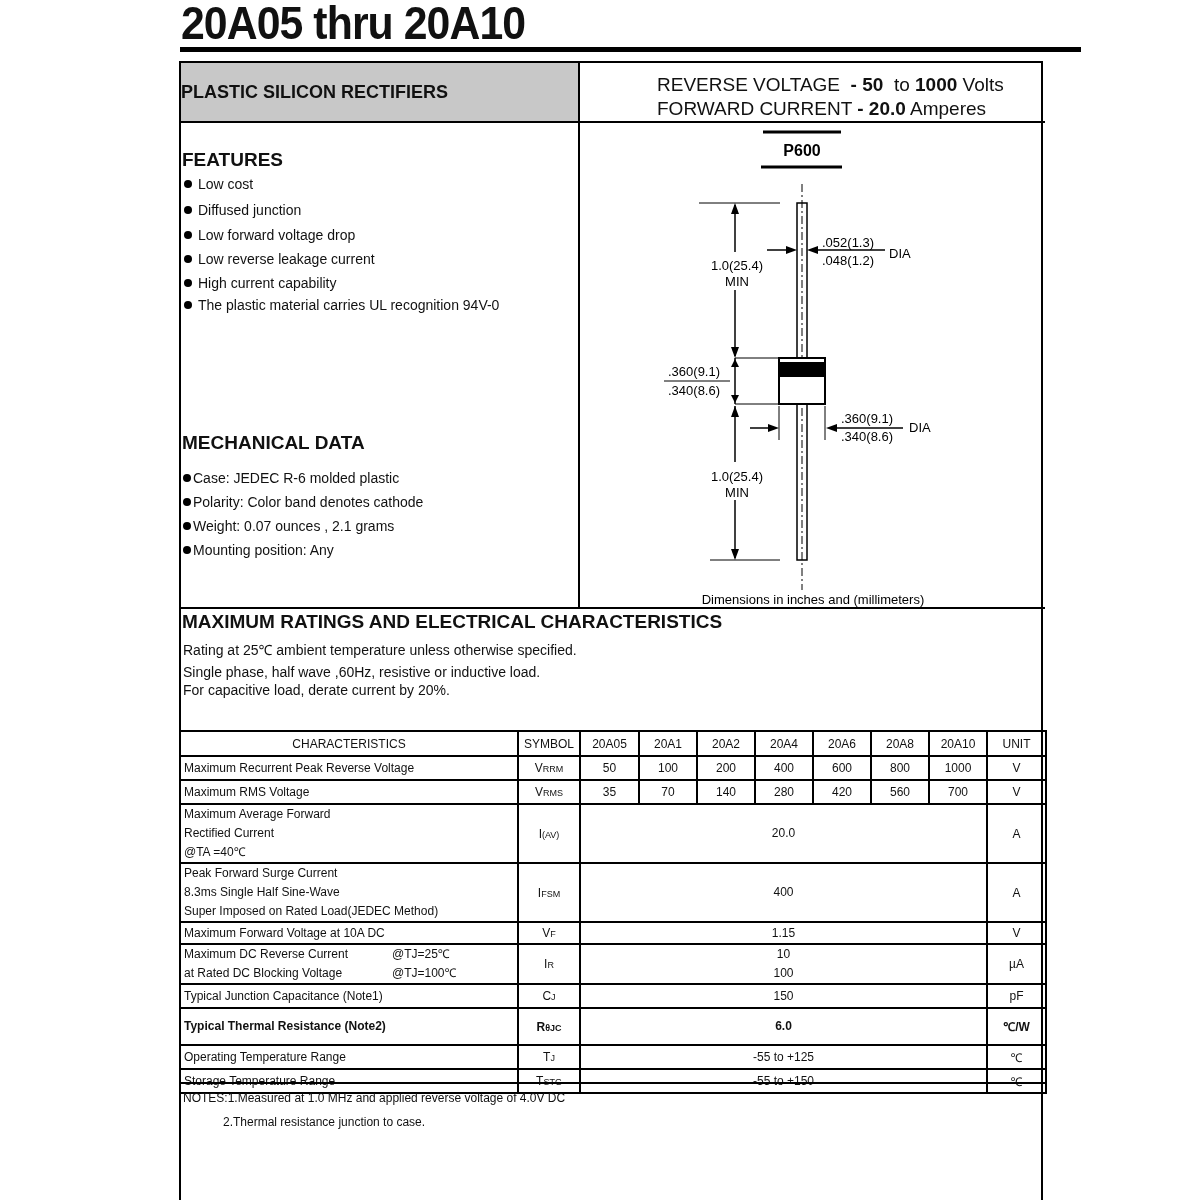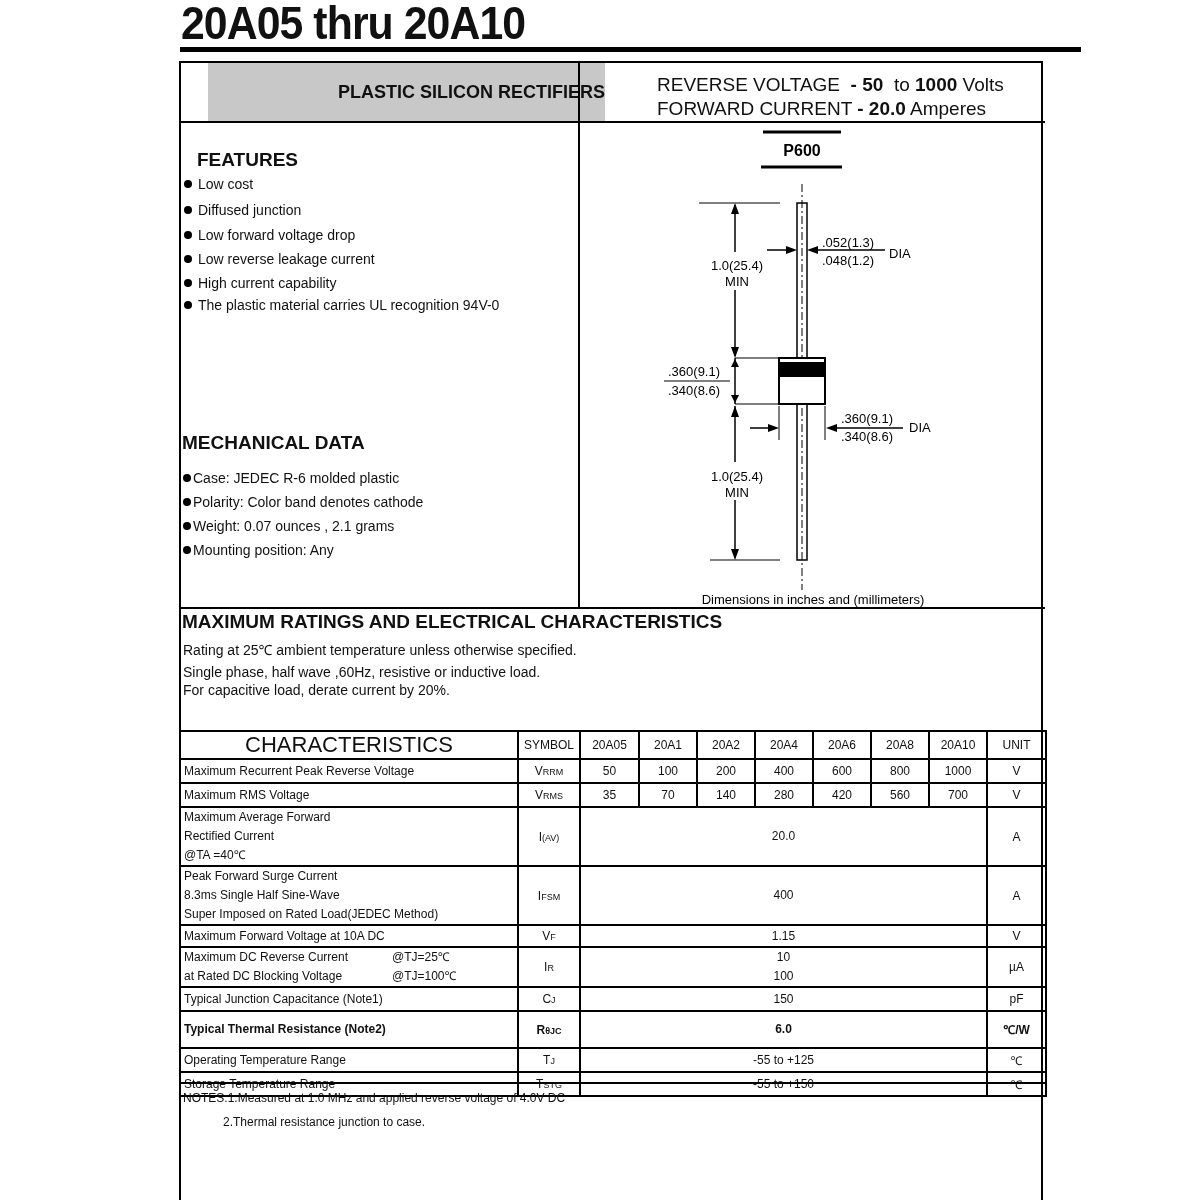--- a/index.html
+++ b/index.html
@@ -3,32 +3,32 @@
 <meta charset="utf-8">
 <style>
   html, body { margin:0; padding:0; background:#fff; }
   body { width:1200px; height:1200px; position:relative; overflow:hidden; font-family:"Liberation Sans", sans-serif; color:#111; }
   .abs { position:absolute; }
   #title { left:181px; top:0px; font-size:46px; font-weight:bold; letter-spacing:-1px; transform:scaleX(0.93); transform-origin:left top; line-height:46px; }
   #rule { left:180px; top:47px; width:901px; height:5px; background:#000; }
   #frame { left:179px; top:61px; width:864px; height:1160px; border:2px solid #000; box-sizing:border-box; }
   .hline { position:absolute; height:2px; background:#000; }
   .vline { position:absolute; width:2px; background:#000; }
-  #hdr-left { left:181px; top:63px; width:397px; height:58px; background:#c8c8c8; display:flex; align-items:center; justify-content:flex-end; font-weight:bold; font-size:18px;margin-left:27px; }
+  #hdr-left { left:181px; top:63px; width:397px; height:58px; background:#c8c8c8; display:flex; align-items:center; justify-content:flex-start; font-weight:bold; font-size:18px; }
   #hdr-right { left:581px; top:63px; width:462px; height:58px; font-size:19px; line-height:25px; }
   #hdr-right .line { position:absolute; left:76px; white-space:nowrap; }
   .sec-title { font-weight:bold; font-size:19px; }
   .bullet-list { font-size:14px; }
   .bullet-item { position:absolute; white-space:nowrap; }
   .dot { display:inline-block; width:8px; height:8px; border-radius:50%; background:#000; margin-right:6px; vertical-align:1px; }
   .small { font-size:14px; }
   table#ratings { position:absolute; left:179px; top:730px; border-collapse:collapse; font-size:12px; }
   table#ratings td { border:2px solid #000; padding:0 3px; text-align:center; white-space:nowrap; }
   table#ratings td.char { text-align:left; }
-  table#ratings td.hdr-char { font-size:22px; }
+  table#ratings td.hdr-char { font-size:12px; }
   .sub { font-size:9px; }
   #notes1 { left:183px; top:1091px; font-size:12px; }
   #notes2 { left:223px; top:1115px; font-size:12px; }
 </style>
 </head>
 <body>
 
 <div id="title" class="abs">20A05 thru 20A10</div>
 <div id="rule" class="abs"></div>
 
@@ -49,21 +49,21 @@
   </div>
   <div class="line" style="top:33px;">
     <span>FORWARD CURRENT</span>
     <b>-</b>
     <b>20.0</b>
     <span>Amperes</span>
   </div>
 </div>
 <div class="hline abs" style="left:179px; top:121px; width:866px;"></div>
 
-<div class="abs sec-title" style="left:182px; top:149px;padding-left:15px;">FEATURES</div>
+<div class="abs sec-title" style="left:182px; top:149px;">FEATURES</div>
 <div class="bullet-list">
   <div class="bullet-item abs" style="left:184px; top:176px;"><span class="dot"></span><span>Low cost</span></div>
   <div class="bullet-item abs" style="left:184px; top:202px;"><span class="dot"></span><span>Diffused junction</span></div>
   <div class="bullet-item abs" style="left:184px; top:227px;"><span class="dot"></span><span>Low forward voltage drop</span></div>
   <div class="bullet-item abs" style="left:184px; top:251px;"><span class="dot"></span><span>Low reverse leakage current</span></div>
   <div class="bullet-item abs" style="left:184px; top:275px;"><span class="dot"></span><span>High current capability</span></div>
   <div class="bullet-item abs" style="left:184px; top:297px;"><span class="dot"></span><span>The plastic material carries UL recognition 94V-0</span></div>
 </div>
 
 <div class="abs sec-title" style="left:182px; top:432px;text-align:right;">MECHANICAL DATA</div>

